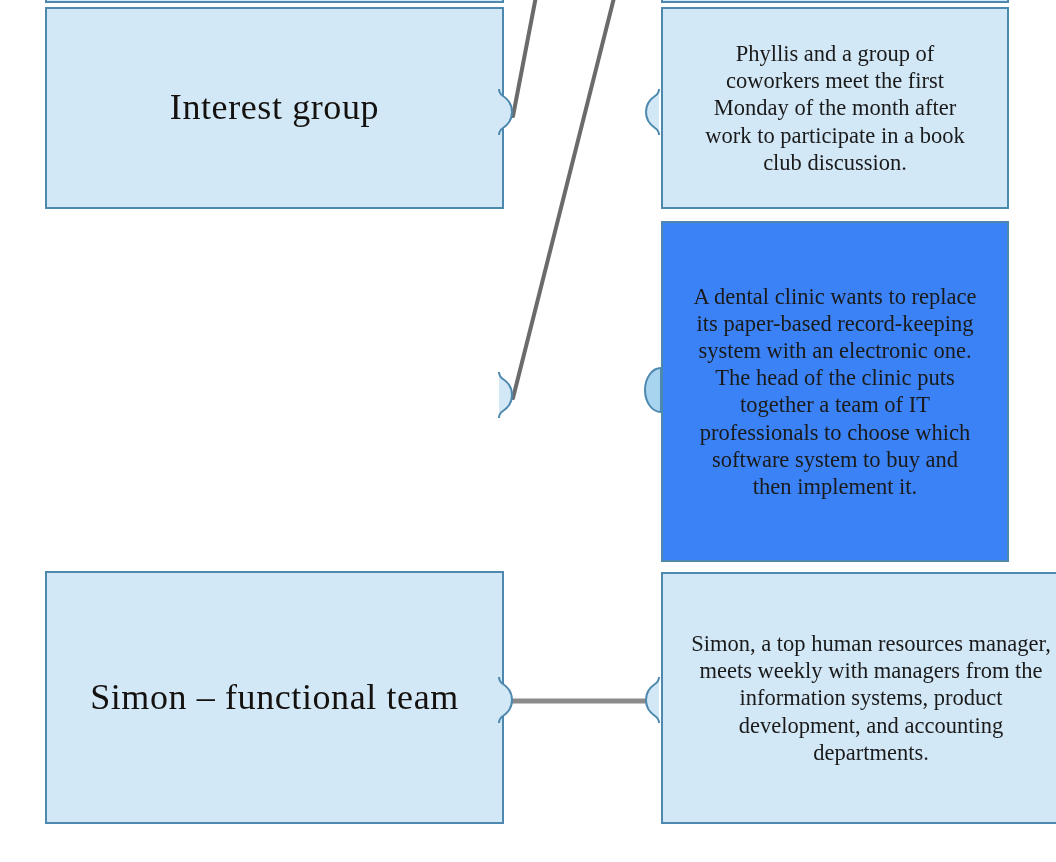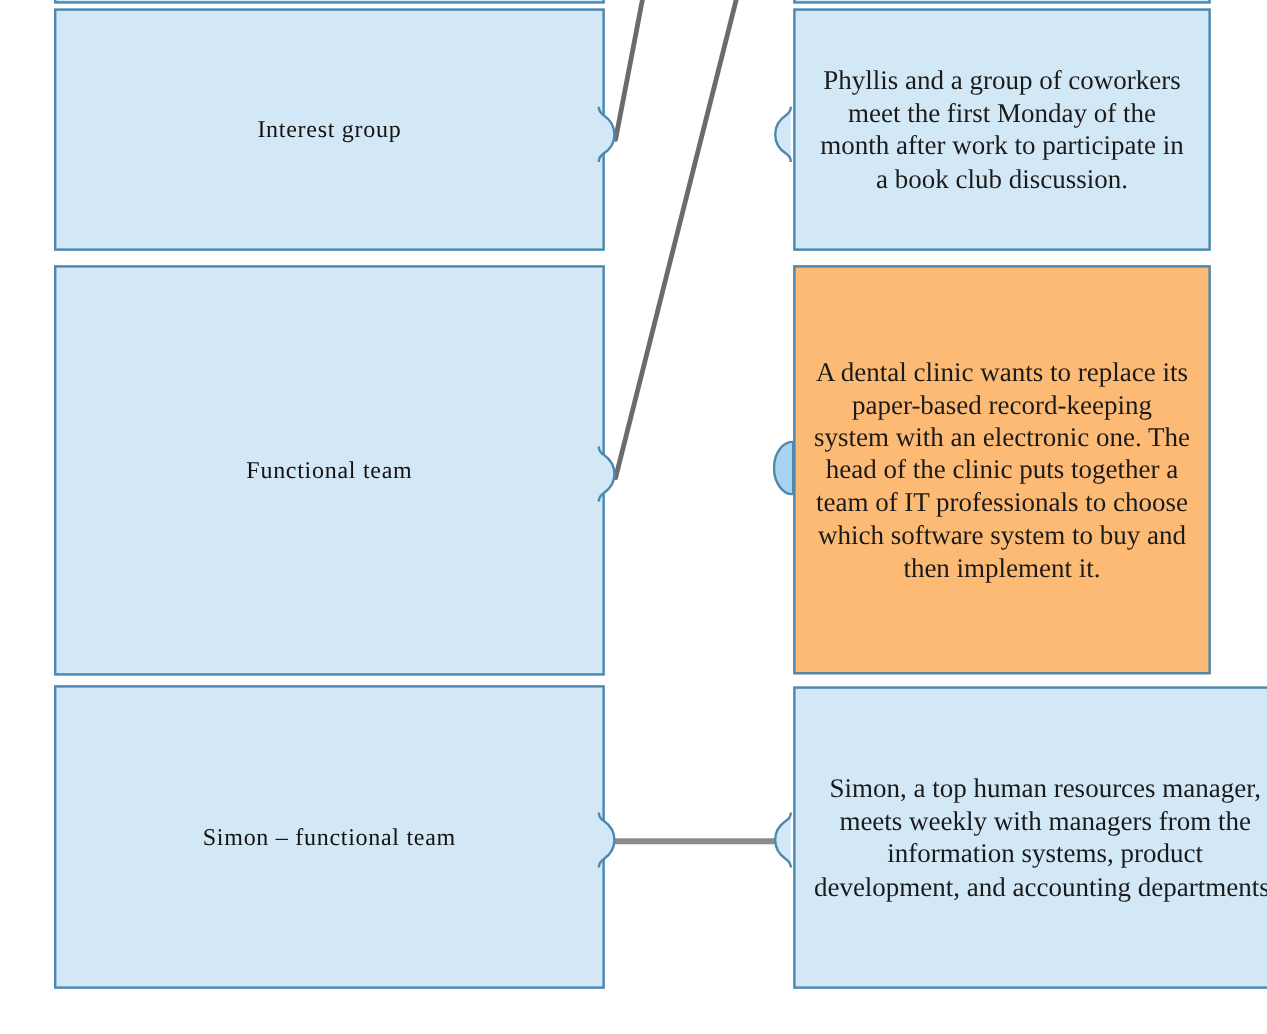--- a/index.html
+++ b/index.html
@@ -37,38 +37,38 @@
 
   
   .card {
     position: absolute;
     box-sizing: border-box;
     border: 2px solid #4d88af;
     background: #d3e8f7;
     z-index: 2;
   }
   .card.white-fill {
-    background: #fdba74;
+    background: #3b82f6;
   }
 
   .card-inner {
     position: absolute;
     left: 0;
     right: 0;
     top: 50%;
     transform: translateY(-50%);
     text-align: center;
-    padding: 0 8px;
+    padding: 0 22px;
     box-sizing: border-box;
   }
 
   
   .term-text {
     font-family: "Liberation Serif", "DejaVu Serif", serif;
-    font-size: 20px;
+    font-size: 36px;
     color: #14110f;
     letter-spacing: 0.6px;
     white-space: nowrap;
     line-height: 1.1;
   }
 
   
   .desc-text {
     font-family: "Liberation Serif", "DejaVu Serif", serif;
     font-size: 22.5px;
@@ -111,25 +111,20 @@
   <div class="sliver" style="left:45px; top:-8px; width:459px; height:11px;"></div>
 
   <div class="sliver" style="left:661px; top:-8px; width:348px; height:11px;"></div>
 
   <div class="card" style="left:45px; top:7px; width:459px; height:202px;">
     <div class="card-inner">
       <div class="term-text">Interest  group</div>
     </div>
   </div>
 
-  <div class="card" style="left:45px; top:221px; width:459px; height:342px;">
-    <div class="card-inner">
-      <div class="term-text">Functional  team</div>
-    </div>
-  </div>
 
   <div class="card" style="left:45px; top:571px; width:459px; height:253px;">
     <div class="card-inner">
       <div class="term-text">Simon – functional  team</div>
     </div>
   </div>
 
   <div class="card" style="left:661px; top:7px; width:348px; height:202px;">
     <div class="card-inner">
       <div class="desc-text">Phyllis and a group of coworkers meet the first Monday of the month after work to participate in a book club discussion.</div>

